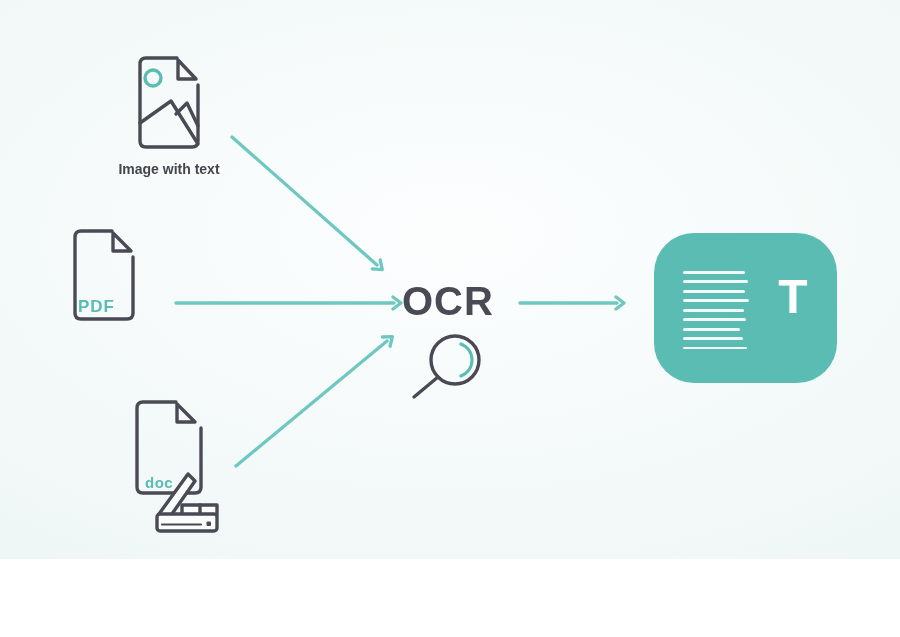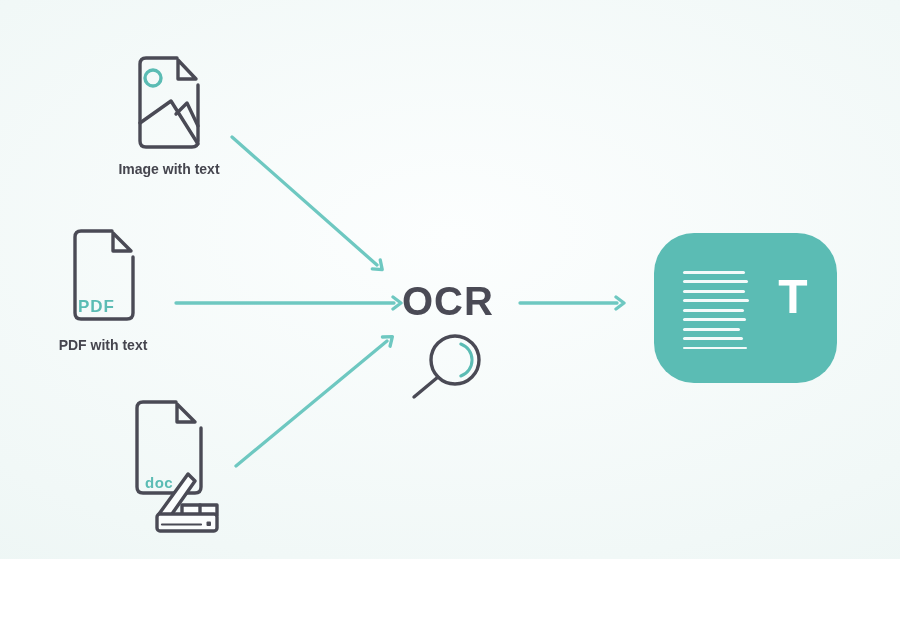--- a/index.html
+++ b/index.html
@@ -75,21 +75,20 @@
     <path class="st" d="M5,68 L36,46 L63,89"></path>
     <path class="st" d="M41,59 L52,48 L63,71"></path>
   </svg>
   <div class="node-label" style="left:89px;top:160px;width:160px;">Image with text</div>
 
   <svg class="abs" style="left:70px;top:228px;" width="68" height="94" viewBox="0 0 68 94">
     <path class="st" d="M42,3 H11 Q5,3 5,9 V85 Q5,91 11,91 H57 Q63,91 63,85 V29"></path>
     <path class="st" d="M43,5 L43,23 L61,23 Z"></path>
     <text class="tealtext" x="8" y="84" font-size="17" letter-spacing="1">PDF</text>
   </svg>
-  <div class="node-label" style="left:23px;top:336px;width:160px;">PDF with text</div>
 
   <svg class="abs" style="left:133px;top:400px;" width="88" height="135" viewBox="0 0 88 135">
     <path class="st" d="M43,2 H10 Q4,2 4,8 V87 Q4,93 10,93 H62 Q68,93 68,87 V28"></path>
     <path class="st" d="M44,4 L44,22 L62,22 Z"></path>
     <text class="tealtext" x="12" y="88" font-size="15" letter-spacing="0.5">doc</text>
     <path class="st st-fillwhite" d="M26,114 L55,74 L62,81 L34,121 Z"></path>
     <rect class="st st-fillwhite" x="49" y="105" width="35" height="10"></rect>
     <path class="st" d="M67,105 V115"></path>
     <rect class="st st-fillwhite" x="24" y="114" width="60" height="17" rx="3"></rect>
     <path class="st" style="stroke-width:2.2" d="M29,124.5 H68"></path>

